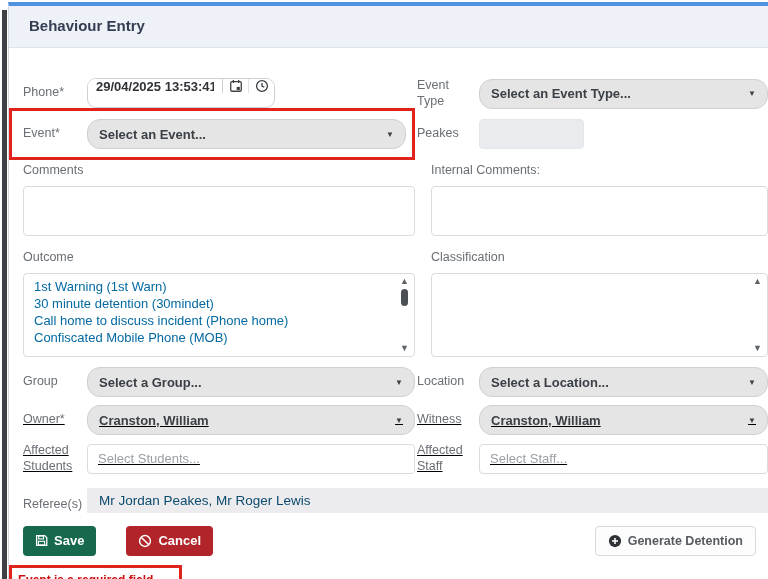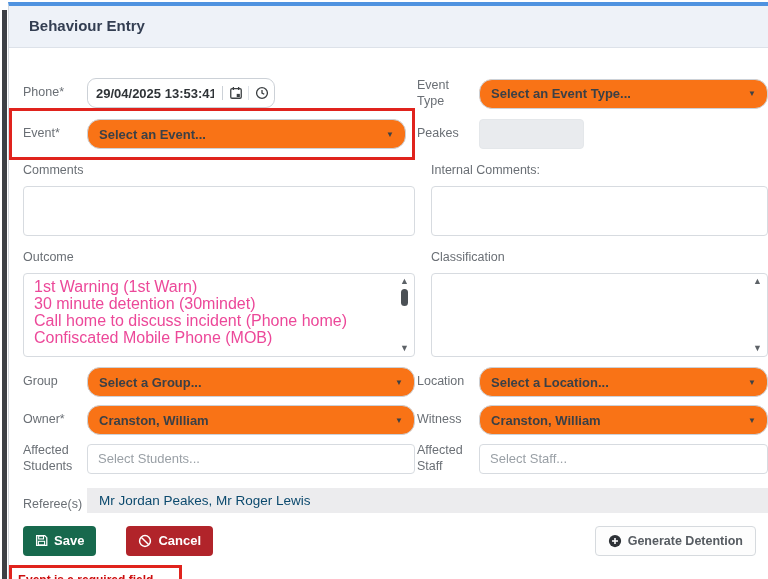--- a/index.html
+++ b/index.html
@@ -23,59 +23,59 @@
 
   .grid { display:grid; grid-template-columns:392px 1fr; column-gap:0; }
 
   .frow { display:flex; align-items:center; }
   .flabel { flex:none; width:64px; font-size:12.5px; color:#6a6f75;
     line-height:1.25; padding-right:6px; }
   .r .flabel { width:64px; padding-left:2px; }
   .control { flex:1; min-width:0; }
 
   .sel { height:30px; border:1px solid #ccd1d7; border-radius:13px;
-    background:#f97316; display:flex; align-items:center; padding:0 11px;
+    background:#e5e5e5; display:flex; align-items:center; padding:0 11px;
     cursor:pointer; }
   .sel-value { font-size:13px; font-weight:600; color:#3b4046;
     white-space:nowrap; overflow:hidden; }
   .caret { margin-left:auto; font-size:8px; color:#3d4146; padding-left:6px; }
 
   
-  .input-group { display:inline-flex; align-items:center;
+  .input-group { display:inline-flex; align-items:flex-start;
     border:1px solid #ccd1d7; border-radius:9px; overflow:hidden; height:30px; }
   .date-input { width:134px; border:none; outline:none; padding:0 8px;
     font-family:"Liberation Sans", sans-serif; font-size:13px; font-weight:600;
     color:#2f3337; }
   .igbtn { width:26px; display:flex; align-items:center; justify-content:center;
     background:#fff; border:none; border-left:1px solid #dfe3e8; cursor:pointer; }
   .igbtn:first-of-type { border-left:1px solid #ccd1d7; }
 
   .score-box { height:30px; width:105px; background:#e9ebee;
     border:1px solid #e4e7ea; border-radius:4px; }
 
   .section-label { font-size:12.5px; color:#6a6f75; margin:14px 0 9px 0; }
 
   textarea.box { width:100%; height:50px; border:1px solid #d7dbe0;
     border-radius:4px; resize:none; font-family:"Liberation Sans", sans-serif;
     font-size:13px; color:#3b4046; padding:5px 8px; display:block; }
   .right-pane textarea.box, .right-pane .listbox { width:100%; }
 
   .listbox { position:relative; height:84px; border:1px solid #d7dbe0;
     border-radius:4px; overflow:hidden; background:#fff; padding:4px 18px 0 10px; }
-  .lb-item { font-size:16px; color:#ec4899; line-height:17px;
+  .lb-item { font-size:13px; color:#0369a1; line-height:17px;
     white-space:nowrap; cursor:default; }
   .rail { position:absolute; top:3px; right:3px; bottom:3px; width:13px;
     display:flex; flex-direction:column; align-items:center; }
   .rail-arrow { font-size:9px; line-height:9px; color:#5d6267; cursor:pointer; }
   .rail .spacer { flex:1; }
   .thumb { width:7px; height:17px; background:#4b5055; border-radius:4px;
     margin-top:3px; cursor:grab; }
 
   .mt10 { margin-top:10px; }
-  .mt8  { margin-top:8px; }
+  .mt8  { margin-top:8px;text-decoration:underline; }
 
   .highlight { border:3px solid #e0231d; margin:-11px 0 -11px -14px;
     padding:8px 6px 8px 11px; }
 
   input.tagbox { width:100%; height:30px; border:1px solid #d7dbe0;
     border-radius:4px; padding:0 10px; font-family:"Liberation Sans", sans-serif;
     font-size:13px; color:#3b4046; outline:none; }
   input.tagbox::placeholder { color:#9aa0a6; font-weight:400; }
 
   .referee-row { display:flex; align-items:flex-end; margin-top:13px; }

